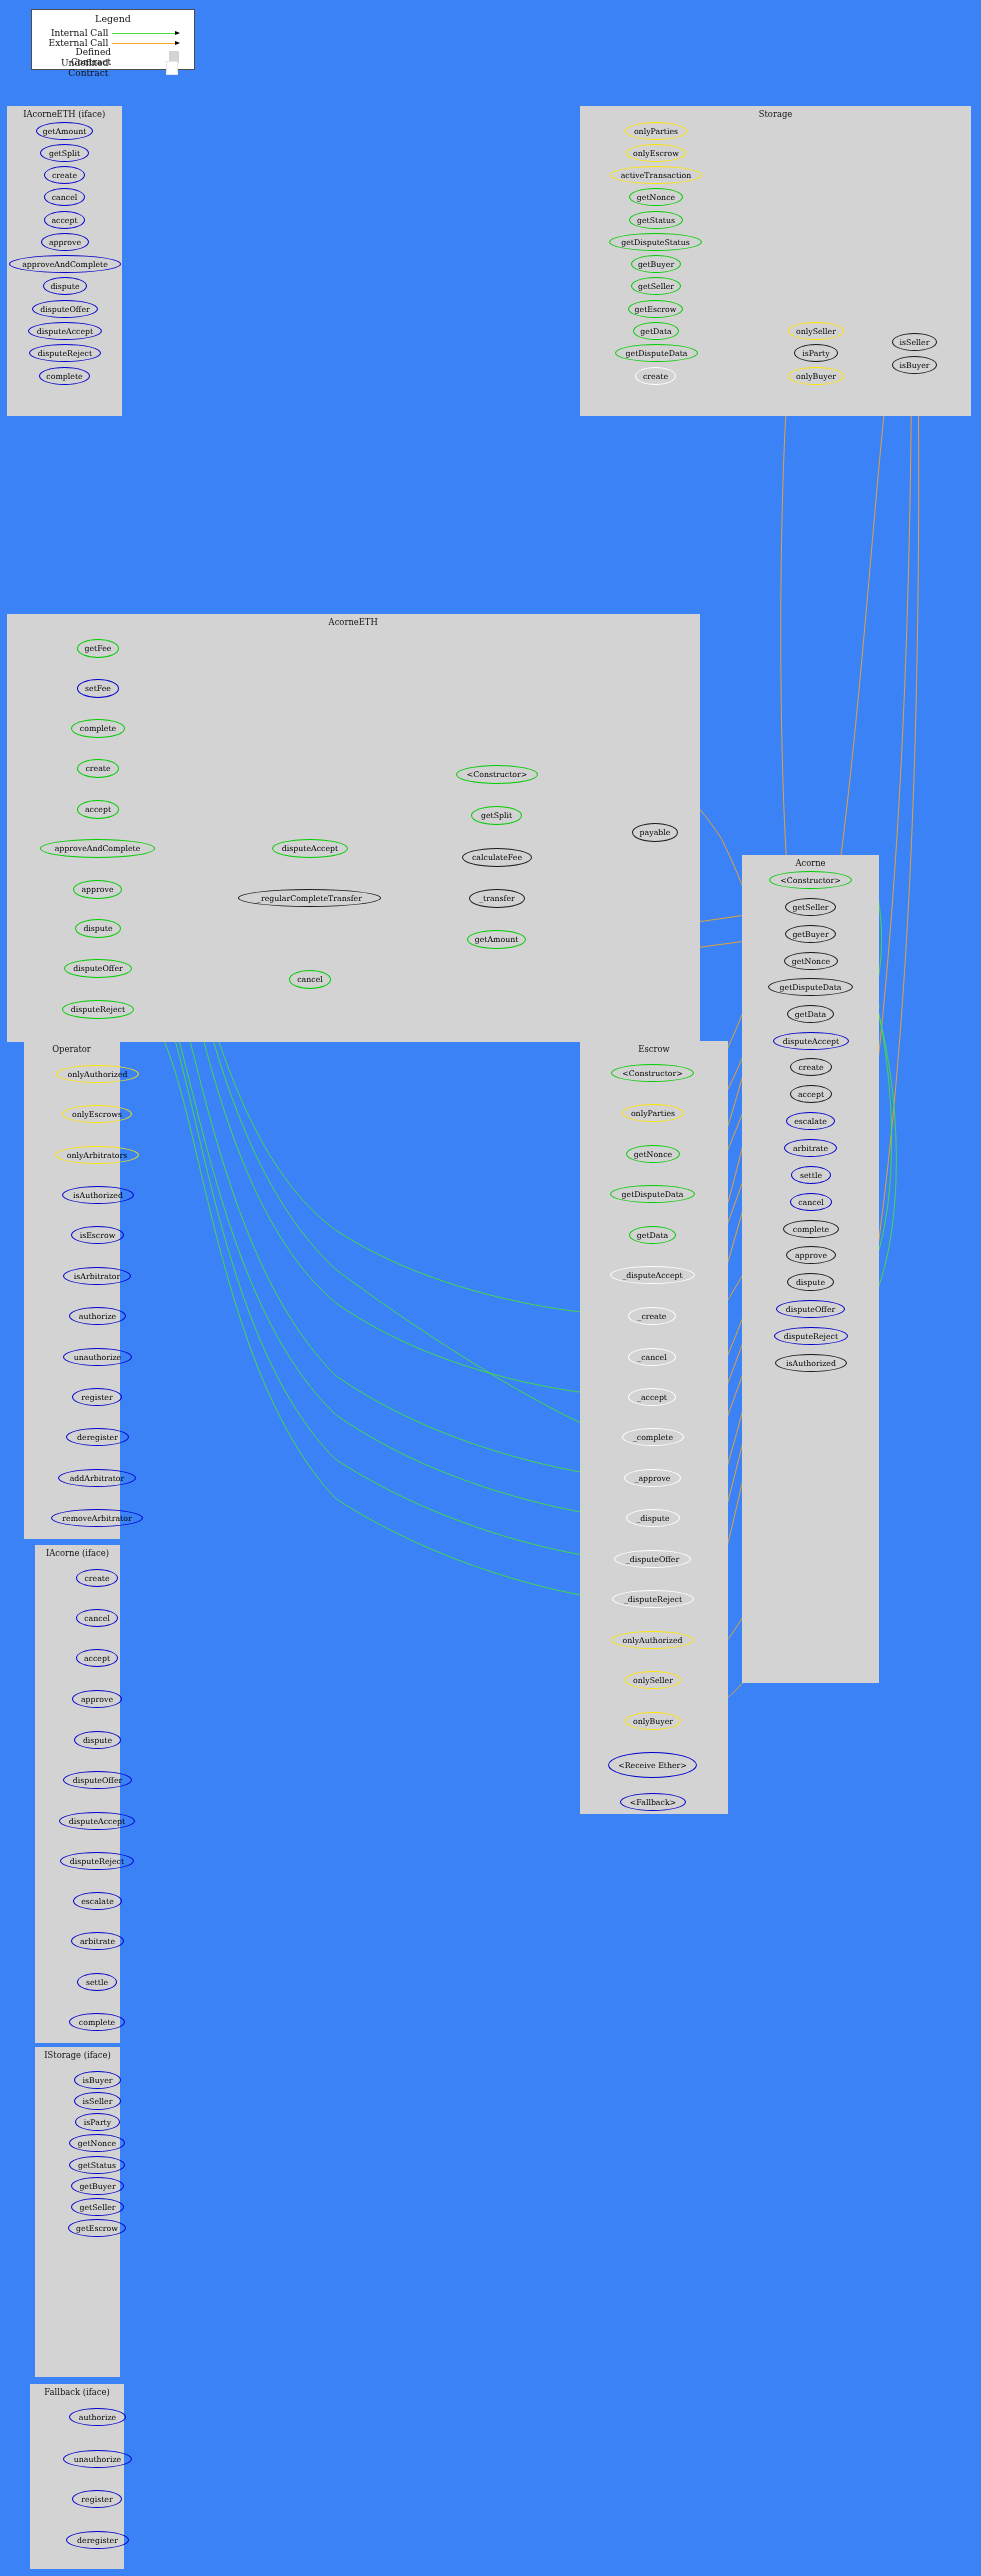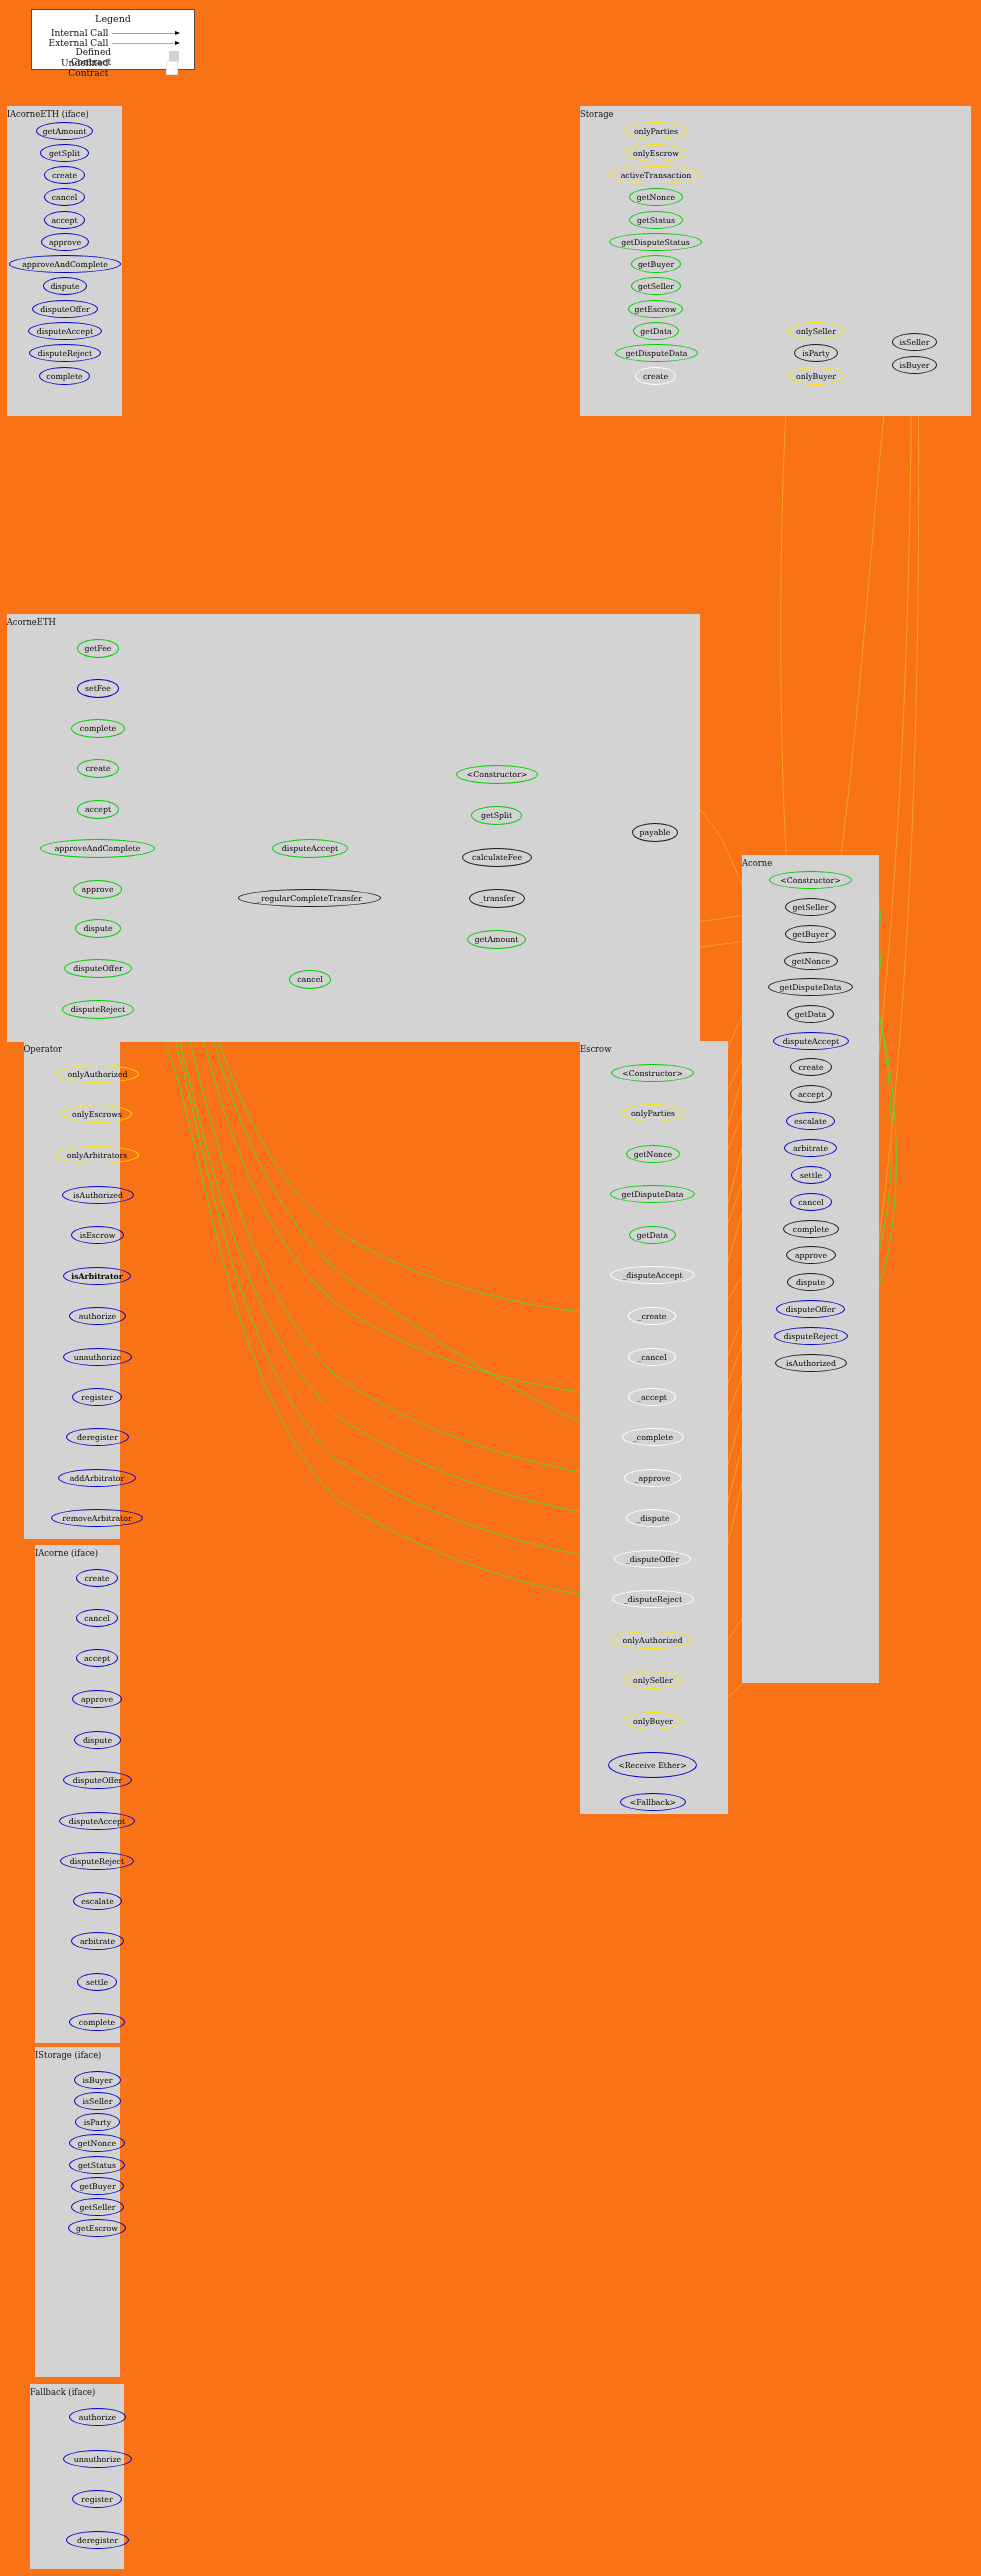--- a/index.html
+++ b/index.html
@@ -1,31 +1,31 @@
 <!DOCTYPE html>
 <html style="font-size:9px"><head>
 <meta charset="utf-8">
 <style>
   html,body{margin:0;padding:0;background:#ffffff;}
   body{font-family:"DejaVu Serif", serif;}
-  #canvas{position:relative;width:982px;height:2576px;background:#f97316;overflow:hidden;}
+  #canvas{position:relative;width:982px;height:2576px;background:#3b82f6;overflow:hidden;}
 
   
   .legend-box{position:absolute;border:1.1px solid #4d4d4d;background:#ffffff;}
   .legend-title{position:absolute;width:100%;text-align:center;font-size:9.5px;color:#111;}
   .legend-row{position:absolute;display:flex;align-items:center;}
   .legend-label{font-size:9px;color:#111;text-align:right;width:73px;}
   .legend-line{height:0;border-top:1.1px solid #000;width:67px;position:relative;margin-left:3.4px;}
   .legend-line::after{content:"";position:absolute;right:-1.1px;top:-2.8px;width:0;height:0;
       border-top:2.8px solid transparent;border-bottom:2.8px solid transparent;border-left:5.6px solid #000;}
   .legend-swatch{width:10px;height:12.3px;margin-left:58px;}
 
   
   .cluster{position:absolute;background:#d3d3d3;}
-  .cluster-title{position:absolute;width:100%;text-align:left;font-size:8.4px;color:#111;top:3.4px;}
+  .cluster-title{position:absolute;width:100%;text-align:center;font-size:8.4px;color:#111;top:3.4px;}
 
   
   .node{position:absolute;display:flex;align-items:center;justify-content:center;
         border-radius:50%;background:transparent;box-sizing:border-box;
         font-size:7.8px;color:#000;white-space:nowrap;}
   .node.b{border:0.9px solid #0000cc;}    
   .node.g{border:0.9px solid #00cc00;}    
   .node.y{border:0.9px solid #ffe400;}    
   .node.k{border:0.9px solid #1a1a1a;}    
   .node.w{border:0.9px solid #ffffff;}    
@@ -186,21 +186,21 @@
       <div class="node k" style="left: 632px; top: 823px; width: 46px; height: 19px;">payable</div>
       <div class="node g" style="left: 289px; top: 970px; width: 42px; height: 19px;">cancel</div>
       <div class="cluster" style="left: 23.5px; top: 1041px; width: 96px; height: 498px;">
         <div class="cluster-title">Operator</div>
       </div>
       <div class="node y" style="left: 56px; top: 1065px; width: 83px; height: 18px;">onlyAuthorized</div>
       <div class="node y" style="left: 62px; top: 1105px; width: 70px; height: 18px;">onlyEscrows</div>
       <div class="node y" style="left: 55px; top: 1146px; width: 84px; height: 18px;">onlyArbitrators</div>
       <div class="node b" style="left: 62px; top: 1186px; width: 72px; height: 18px;">isAuthorized</div>
       <div class="node b" style="left: 71px; top: 1226px; width: 53px; height: 18px;">isEscrow</div>
-      <div class="node b" style="left: 63px; top: 1267px; width: 68px; height: 18px; font-weight: bold;">isArbitrator</div>
+      <div class="node b" style="left: 63px; top: 1267px; width: 68px; height: 18px;">isArbitrator</div>
       <div class="node b" style="left: 69px; top: 1307px; width: 57px; height: 18px;">authorize</div>
       <div class="node b" style="left: 63px; top: 1348px; width: 69px; height: 18px;">unauthorize</div>
       <div class="node b" style="left: 72px; top: 1388px; width: 50px; height: 18px;">register</div>
       <div class="node b" style="left: 66px; top: 1428px; width: 63px; height: 18px;">deregister</div>
       <div class="node b" style="left: 58px; top: 1469px; width: 78px; height: 18px;">addArbitrator</div>
       <div class="node b" style="left: 51px; top: 1509px; width: 92px; height: 18px;">removeArbitrator</div>
       <div class="cluster" style="left: 580px; top: 1041px; width: 148px; height: 773px;">
         <div class="cluster-title">Escrow</div>
       </div>
       <div class="node g" style="left: 611px; top: 1064px; width: 83px; height: 18px;">&lt;Constructor&gt;</div>

